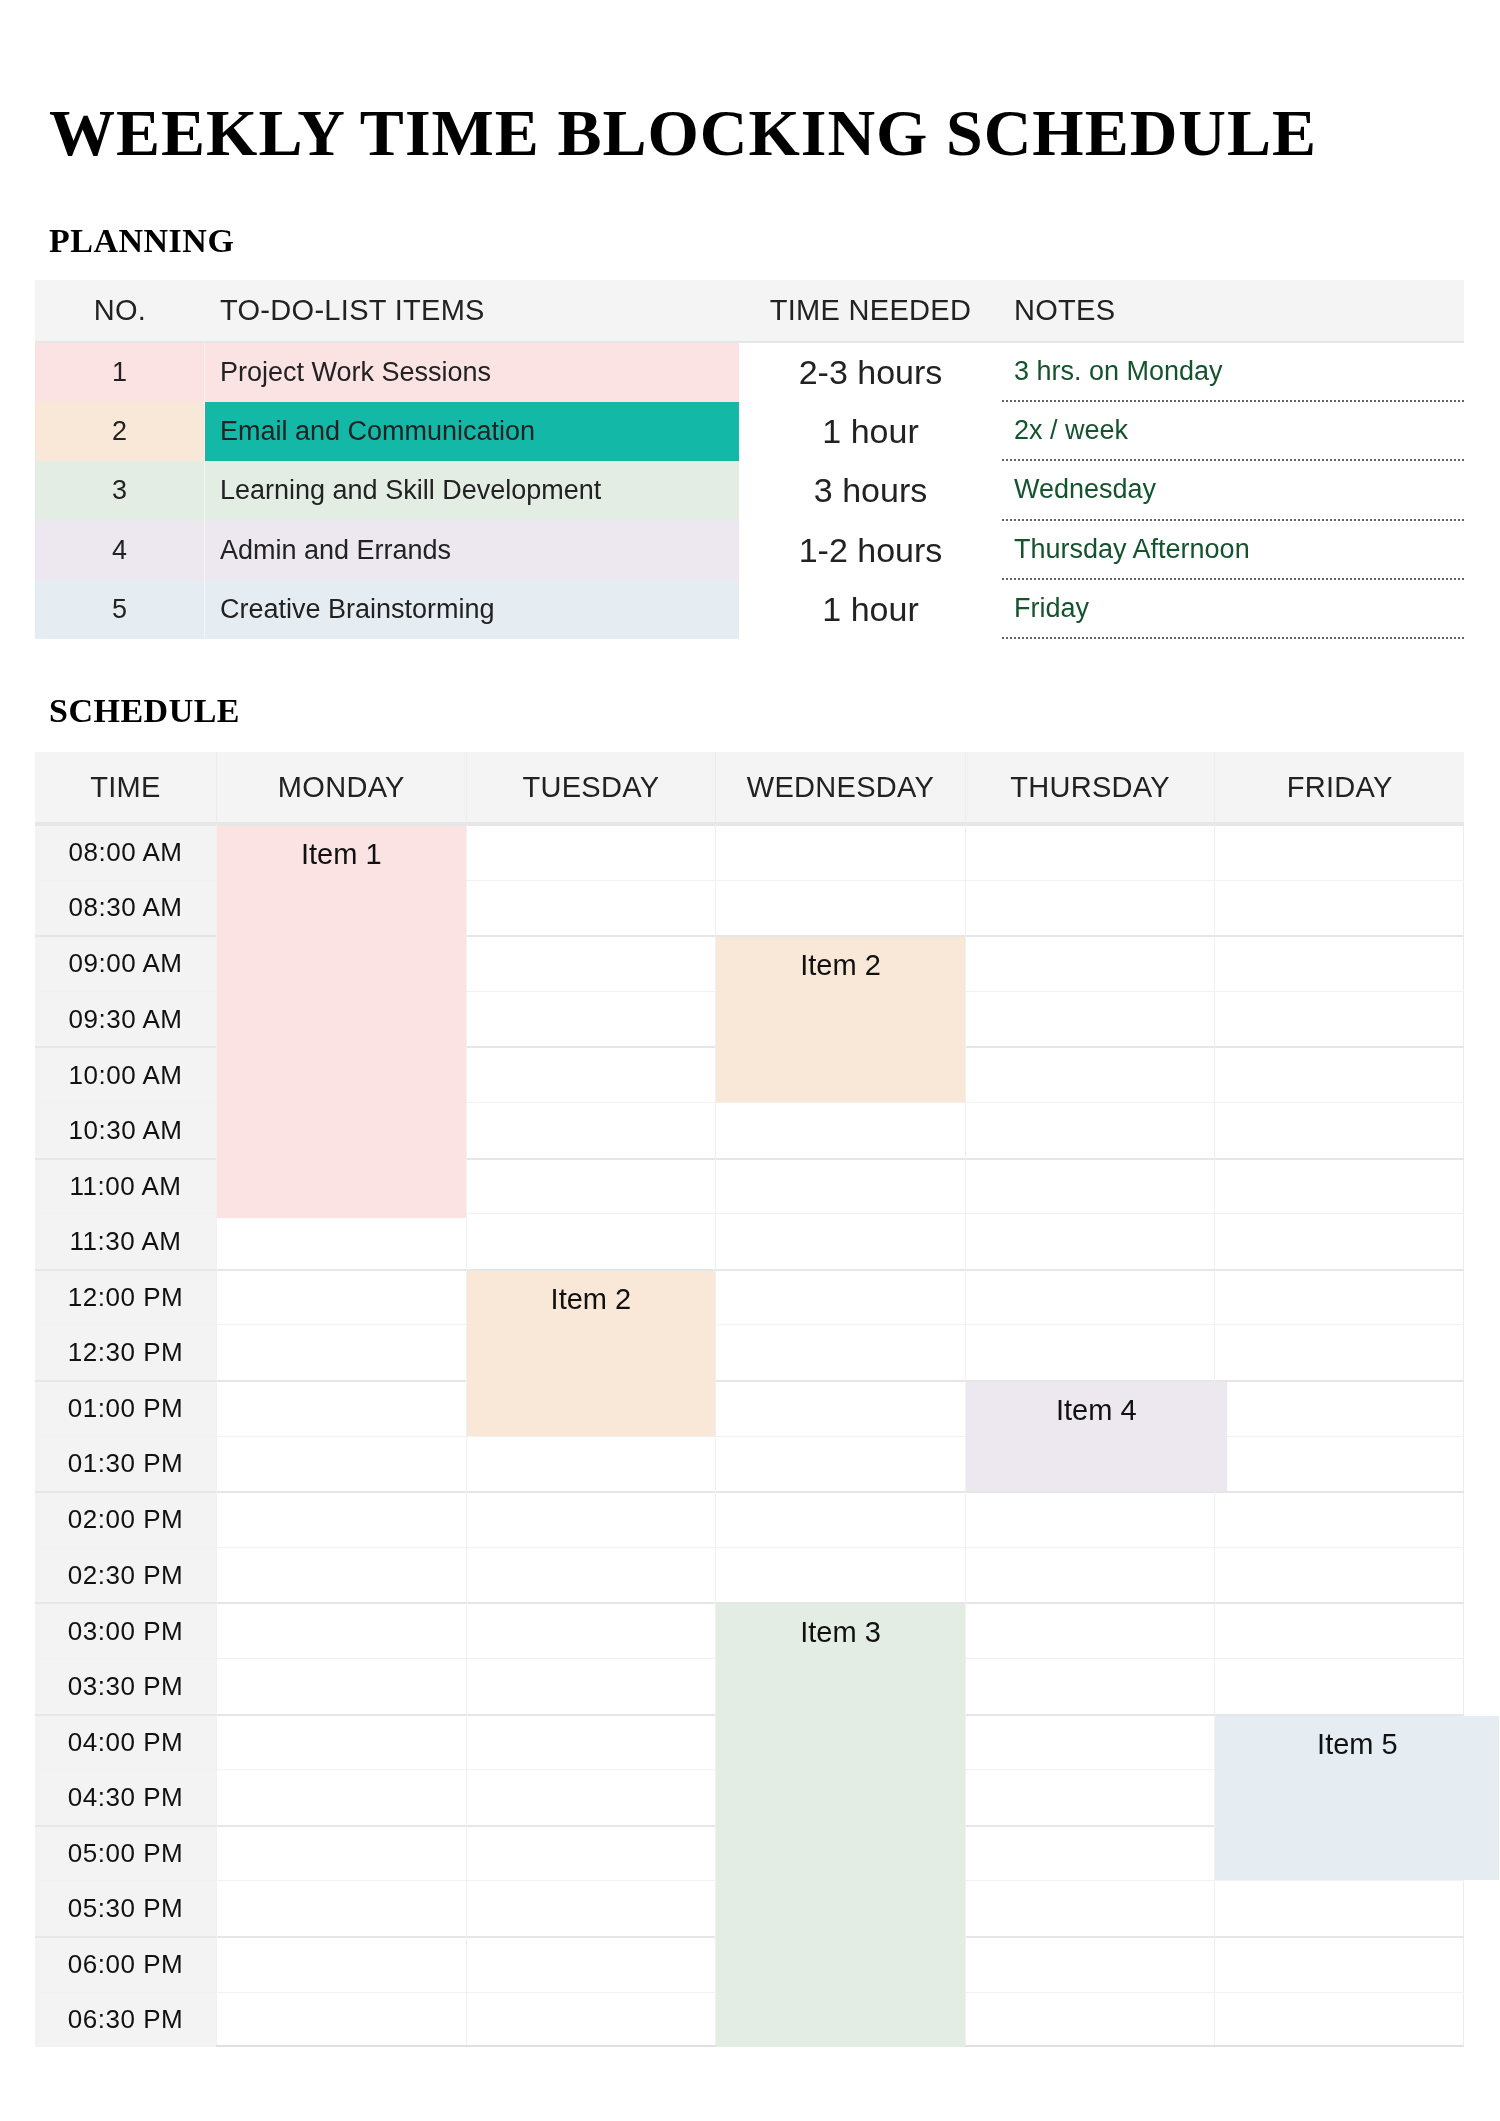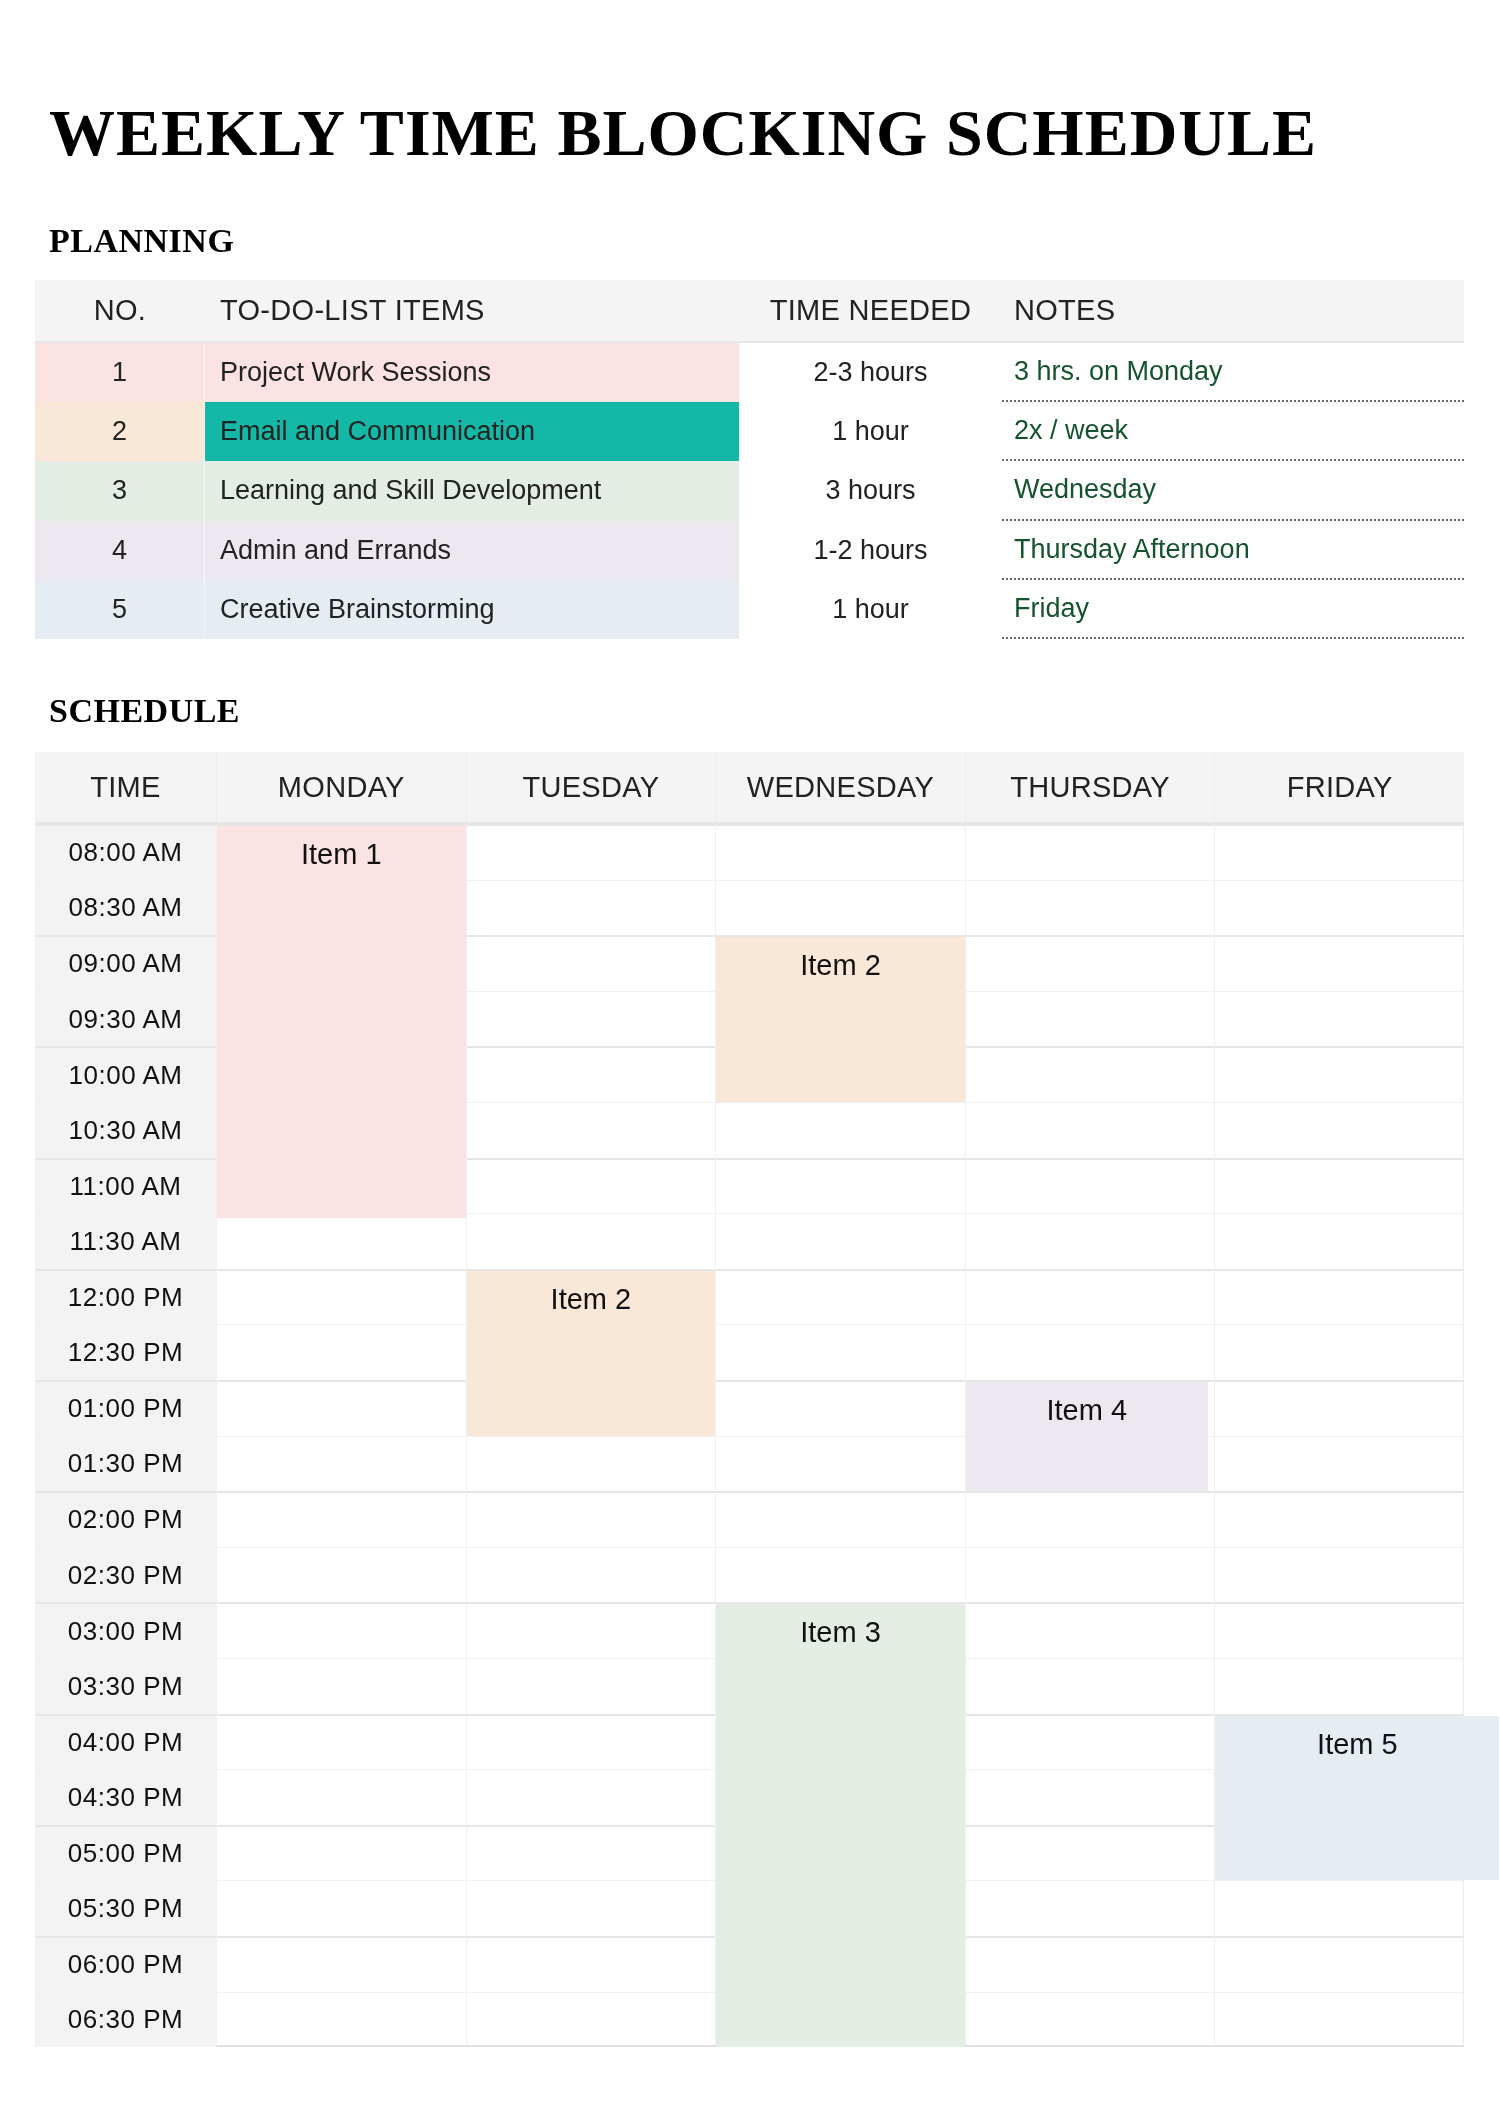--- a/index.html
+++ b/index.html
@@ -24,21 +24,21 @@
   .plan { position: absolute; left: 35px; top: 280px; width: 1429px; }
   .plan-head { display: flex; height: 63px; background: #f4f4f4; border-bottom: 2px solid #e6e6e6; align-items: center; }
   .plan-head div { font-size: 29px; color: #222; letter-spacing: 0.3px; }
   .c-no { width: 170px; text-align: center; }
   .c-item { width: 534px; padding-left: 15px; }
   .c-time { width: 263px; text-align: center; }
   .c-notes { flex: 1; padding-left: 12px; }
   .plan-row { display: flex; height: 59.2px; align-items: center; }
   .plan-row .c-no, .plan-row .c-item { height: 100%; display: flex; align-items: center; font-size: 27px; color: #222; }
   .plan-row .c-no { justify-content: center; border-right: 1px solid rgba(255,255,255,0.5); }
-  .plan-row .c-time { font-size: 27px; color: #222; }
+  .plan-row .c-time { font-size: 34px; color: #222; }
   .plan-row .c-notes { height: 100%; display: flex; align-items: center; font-size: 27px; color: #14532d; border-bottom: 2px dotted #666; margin-left: 0; }
 
   
   .sched { position: absolute; left: 35px; top: 752px; width: 1429px; }
   .sched-head { display: flex; height: 72px; background: #f4f4f4; border-bottom: 2px solid #e6e6e6; }
   .sched-head div { display: flex; align-items: center; justify-content: center; font-size: 29px; color: #222; letter-spacing: 0.3px; }
   .col-time { width: 181px; }
   .col-day { width: 249.6px; border-left: 1px solid #ececec; }
   .grid { position: relative; height: 1223px; border-bottom: 2px solid #e0e0e0; border-right: 1px solid #ececec; }
   .time-row { position: absolute; left: 0; width: 1429px; height: 55.6px; display: flex; }
@@ -181,21 +181,21 @@
       <div class="day-line" style="left: 1179.4px;"></div>
       <div class="block" style="left: 182px; width: 248.6px; top: 2px; height: 392px; background: rgb(251, 227, 228);">
         <span>Item 1</span>
       </div>
       <div class="block" style="left: 681.2px; width: 248.6px; top: 113.2px; height: 164.8px; background: rgb(249, 231, 215);">
         <span>Item 2</span>
       </div>
       <div class="block" style="left: 431.6px; width: 248.6px; top: 446.8px; height: 164.8px; background: rgb(249, 231, 215);">
         <span>Item 2</span>
       </div>
-      <div class="block" style="left: 930.8px; width: 242px; top: 558px; height: 109.2px; background: rgb(237, 232, 240);">
+      <div class="block" style="left: 930.8px; width: 261px; top: 558px; height: 109.2px; background: rgb(237, 232, 240);">
         <span>Item 4</span>
       </div>
       <div class="block" style="left: 681.2px; width: 248.6px; top: 780.4px; height: 442.8px; background: rgb(228, 237, 228);">
         <span>Item 3</span>
       </div>
       <div class="block" style="left: 1180.4px; width: 284px; top: 891.6px; height: 164.8px; background: rgb(229, 237, 243);">
         <span>Item 5</span>
       </div>
     </div>
 </div>

